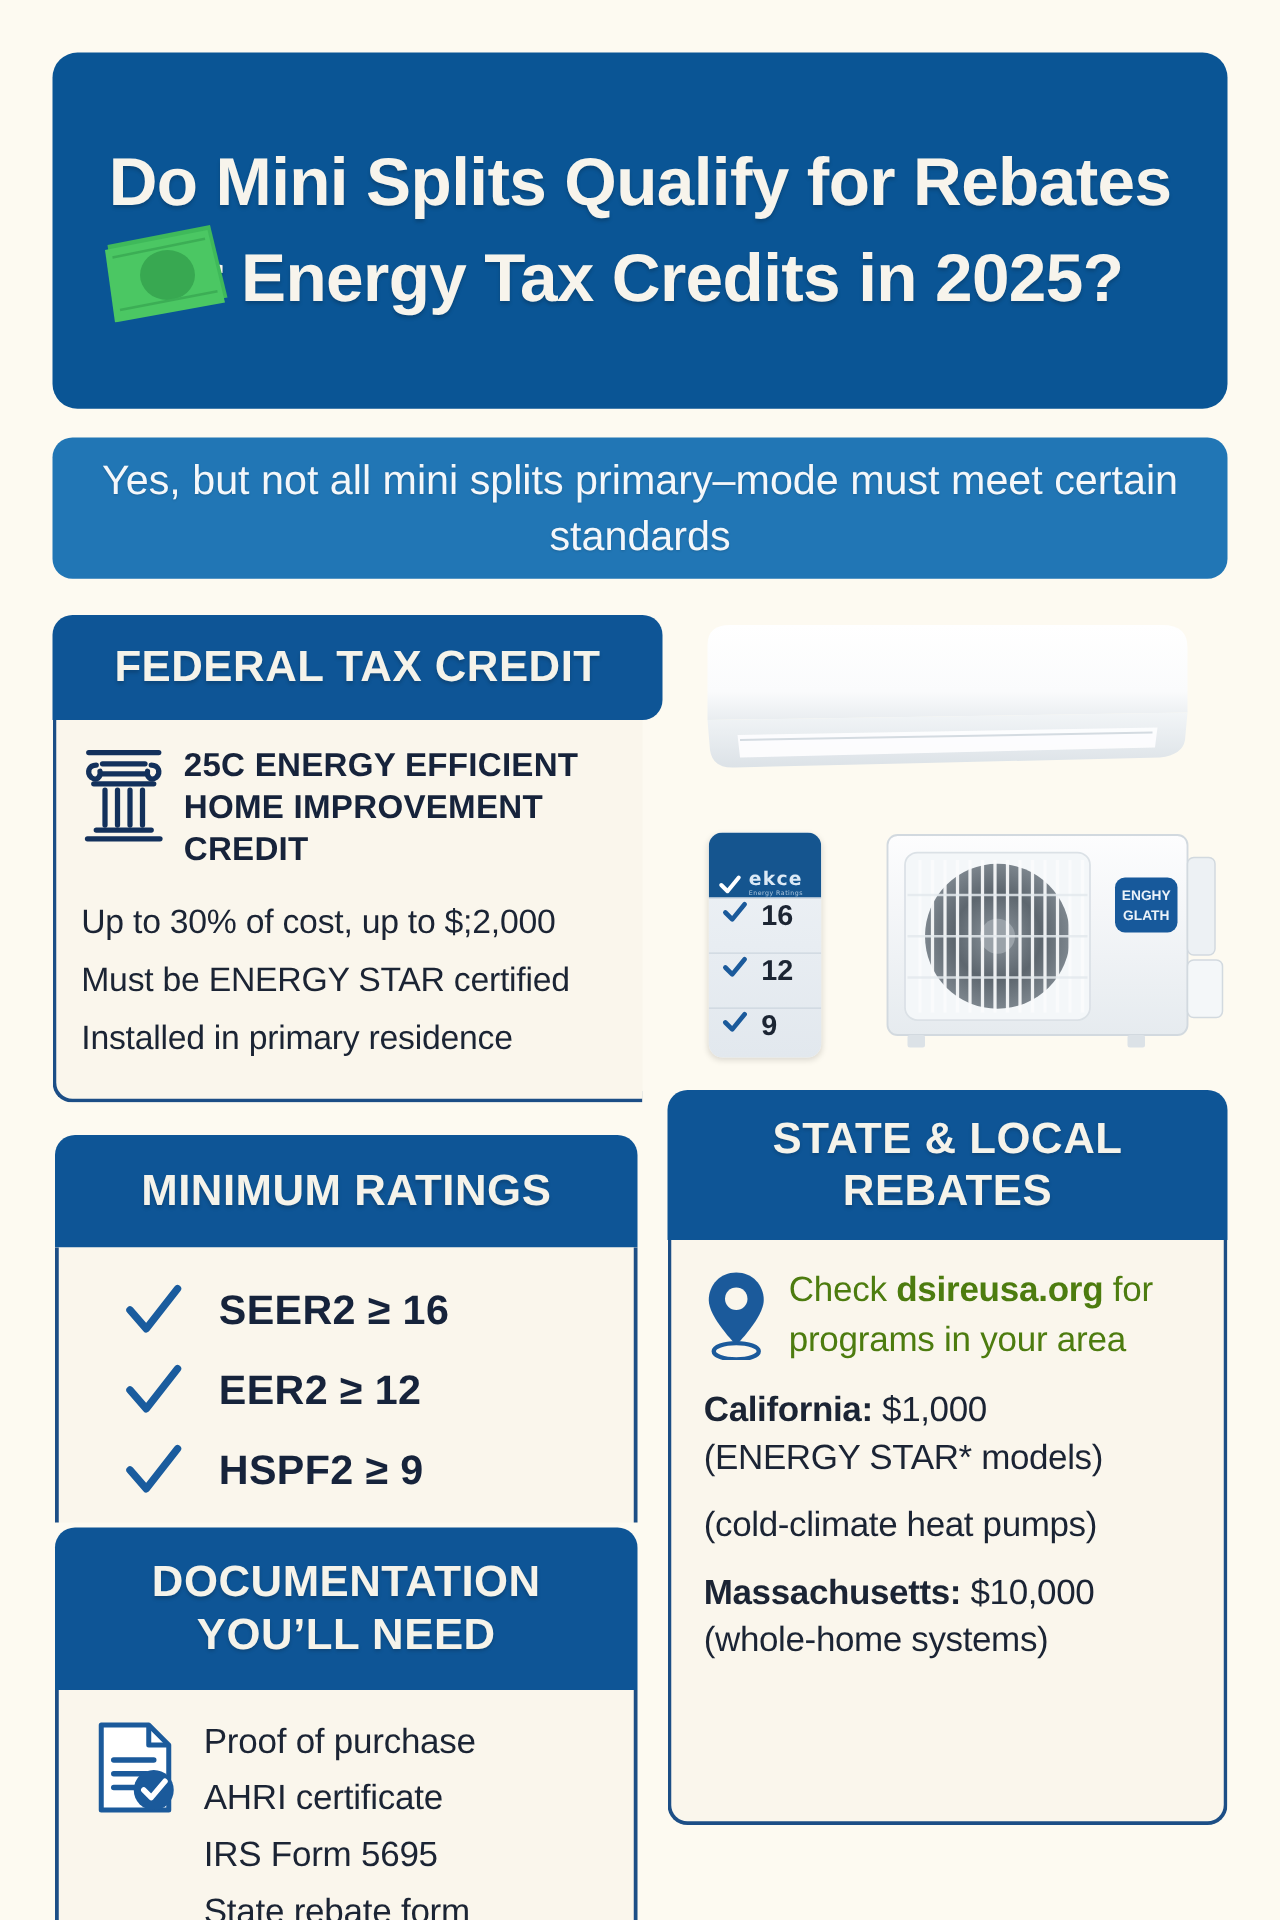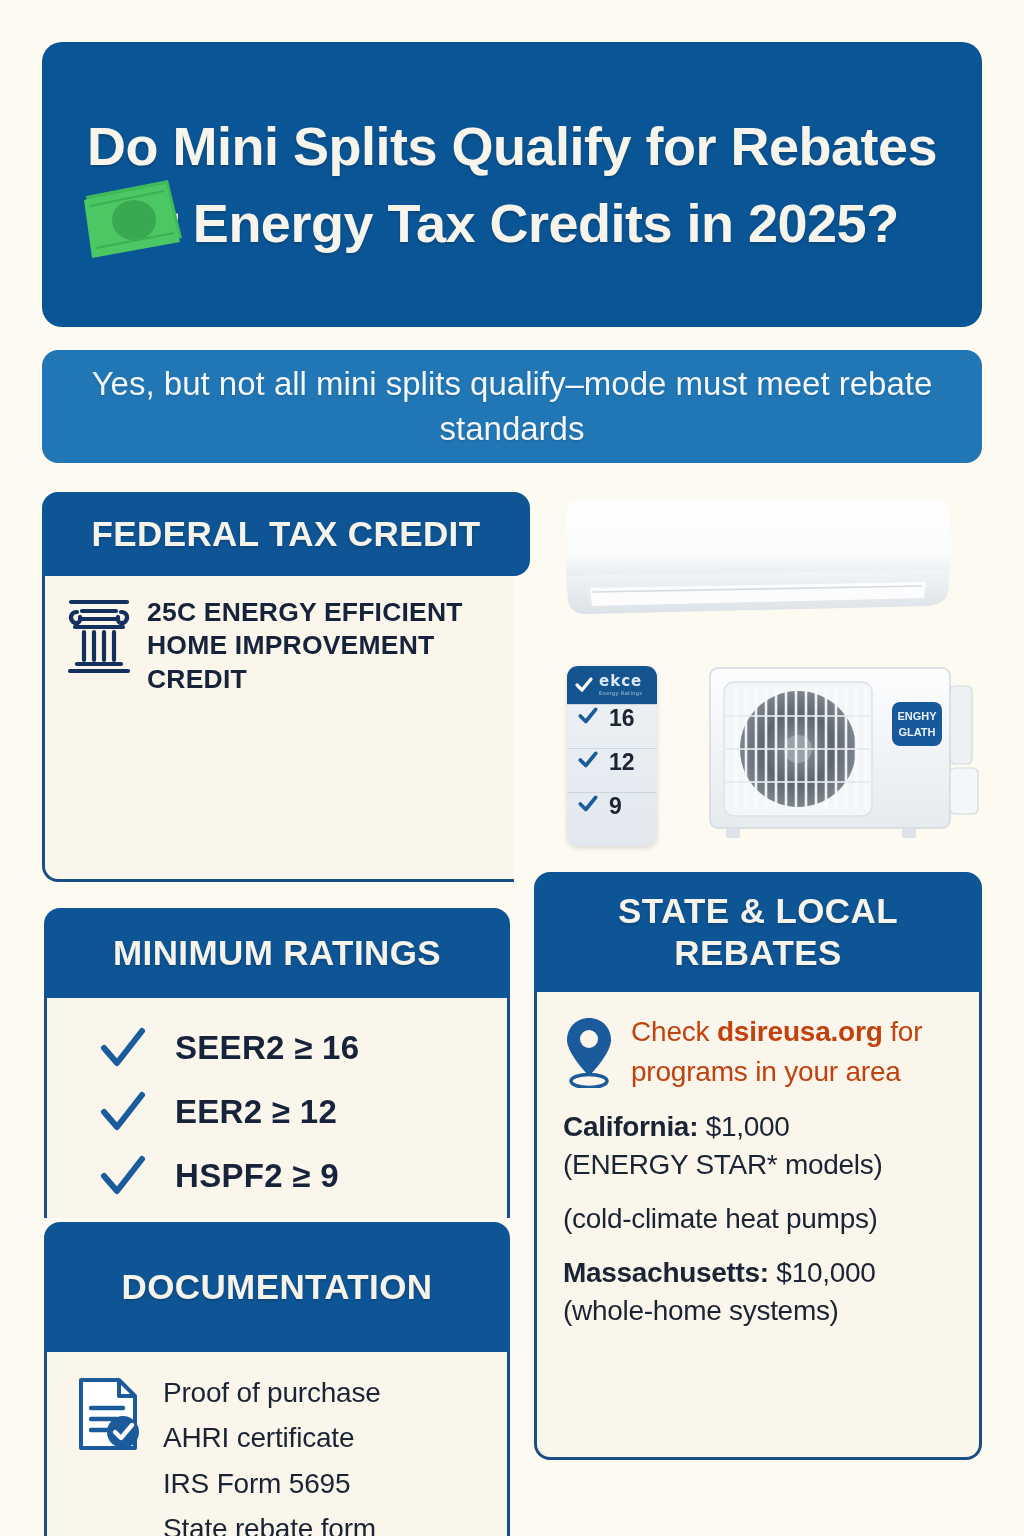--- a/index.html
+++ b/index.html
@@ -146,24 +146,24 @@
   .remote-card {
     position: absolute;
     left: 19px; top: 178px;
     width: 90px; height: 180px;
     border-radius: 11px;
     background: linear-gradient(180deg,#EEF2F6 0%,#E2E8EE 100%);
     box-shadow: 0 2px 5px rgba(0,0,0,0.14);
     overflow: hidden;
   }
   .remote-head {
-    height: 38px;
+    height: 52px;
     background: #15558F;
     display: flex;
-    align-items: center;
+    align-items: flex-end;
     gap: 5px;
     padding-left: 7px;
     box-sizing: border-box;
   }
   .remote-logo {
     color: #DCE9F5;
     font-size: 15px;
     font-weight: bold;
     letter-spacing: 1px;
     line-height: 1;
@@ -273,21 +273,21 @@
   }
   .check-row {
     display: flex;
     align-items: flex-start;
     gap: 16px;
   }
   .pin-icon { flex: 0 0 auto; width: 52px; padding-top: 4px; }
   .check-text {
     font-size: 28px;
     line-height: 1.42;
-    color: #c2410c;
+    color: #4d7c0f;
     letter-spacing: -0.2px;
   }
   .check-text b { font-weight: bold; }
   .rebate-item { margin-top: 16px; }
   .rebate-line {
     font-size: 28px;
     line-height: 1.36;
     color: #1B2434;
     letter-spacing: -0.3px;
   }
@@ -303,21 +303,21 @@
   <svg viewBox="0 0 108 86" width="108" height="86">
     <path d="M6 24 L88 8 L102 66 L14 82 Z" fill="#3FB95A"></path>
     <path d="M4 28 L86 12 L100 70 L12 86 Z" fill="#4BC763"></path>
     <ellipse cx="54" cy="48" rx="22" ry="20" fill="#38A851"></ellipse>
     <path d="M10 34 L84 19" stroke="#3CAE55" stroke-width="2" fill="none"></path>
     <path d="M16 76 L94 61" stroke="#3CAE55" stroke-width="2" fill="none"></path>
   </svg>
 </div>
 
 <div class="subtitle-banner">
-  <div class="subtitle-text">Yes, but not all mini splits qualify–mode must meet rebate standards</div>
+  <div class="subtitle-text">Yes, but not all mini splits primary–mode must meet certain standards</div>
 </div>
 
 <div class="federal-card">
   <div class="card-header federal-header">
     <span class="card-header-text">FEDERAL TAX CREDIT</span>
   </div>
   <div class="card-body federal-body">
     <div class="fed-head-row">
       <span class="column-icon">
         <svg viewBox="0 0 68 80" width="68" height="80">
@@ -331,20 +331,25 @@
             <line x1="19" y1="38" x2="19" y2="66"></line>
             <line x1="29" y1="38" x2="29" y2="66"></line>
             <line x1="39" y1="38" x2="39" y2="66"></line>
             <line x1="49" y1="38" x2="49" y2="66"></line>
             <line x1="12" y1="70" x2="56" y2="70"></line>
             <line x1="5" y1="77" x2="63" y2="77"></line>
           </g>
         </svg>
       </span>
       <div class="fed-heading">25C ENERGY EFFICIENT HOME IMPROVEMENT CREDIT</div>
+    </div>
+    <div class="fed-lines">
+      <div class="fed-line">Up to 30% of cost, up to $;2,000</div>
+      <div class="fed-line">Must be ENERGY STAR certified</div>
+      <div class="fed-line">Installed in primary residence</div>
     </div>
   </div>
 </div>
 
 <div class="photo-area">
 
   <span class="indoor-unit">
     <svg viewBox="0 0 392 126" width="392" height="126">
       <defs>
         <linearGradient id="ind" x1="0" y1="0" x2="0" y2="1">
@@ -466,20 +471,21 @@
         <path d="M5 23 L18 38 L43 6" stroke="#1A5C9E" stroke-width="6" fill="none" stroke-linecap="round" stroke-linejoin="round"></path>
       </svg>
       <span class="rating-label">HSPF2 ≥ 9</span>
     </div>
   </div>
 </div>
 
 <div class="docs-card">
   <div class="card-header docs-header">
     <span class="card-header-text">DOCUMENTATION</span>
+    <span class="card-header-text">YOU’LL NEED</span>
   </div>
   <div class="card-body docs-body">
     <span class="doc-icon">
       <svg viewBox="0 0 72 80" width="72" height="80">
         <path d="M8 6 L46 6 L62 22 L62 74 L8 74 Z" fill="#FFFFFF" stroke="#1B5A9B" stroke-width="4" stroke-linejoin="round"></path>
         <path d="M46 6 L46 22 L62 22" fill="none" stroke="#1B5A9B" stroke-width="4" stroke-linejoin="round"></path>
         <g stroke="#1B5A9B" stroke-width="4.4" stroke-linecap="round">
           <line x1="18" y1="34" x2="50" y2="34"></line>
           <line x1="18" y1="45" x2="44" y2="45"></line>
           <line x1="18" y1="56" x2="38" y2="56"></line>

